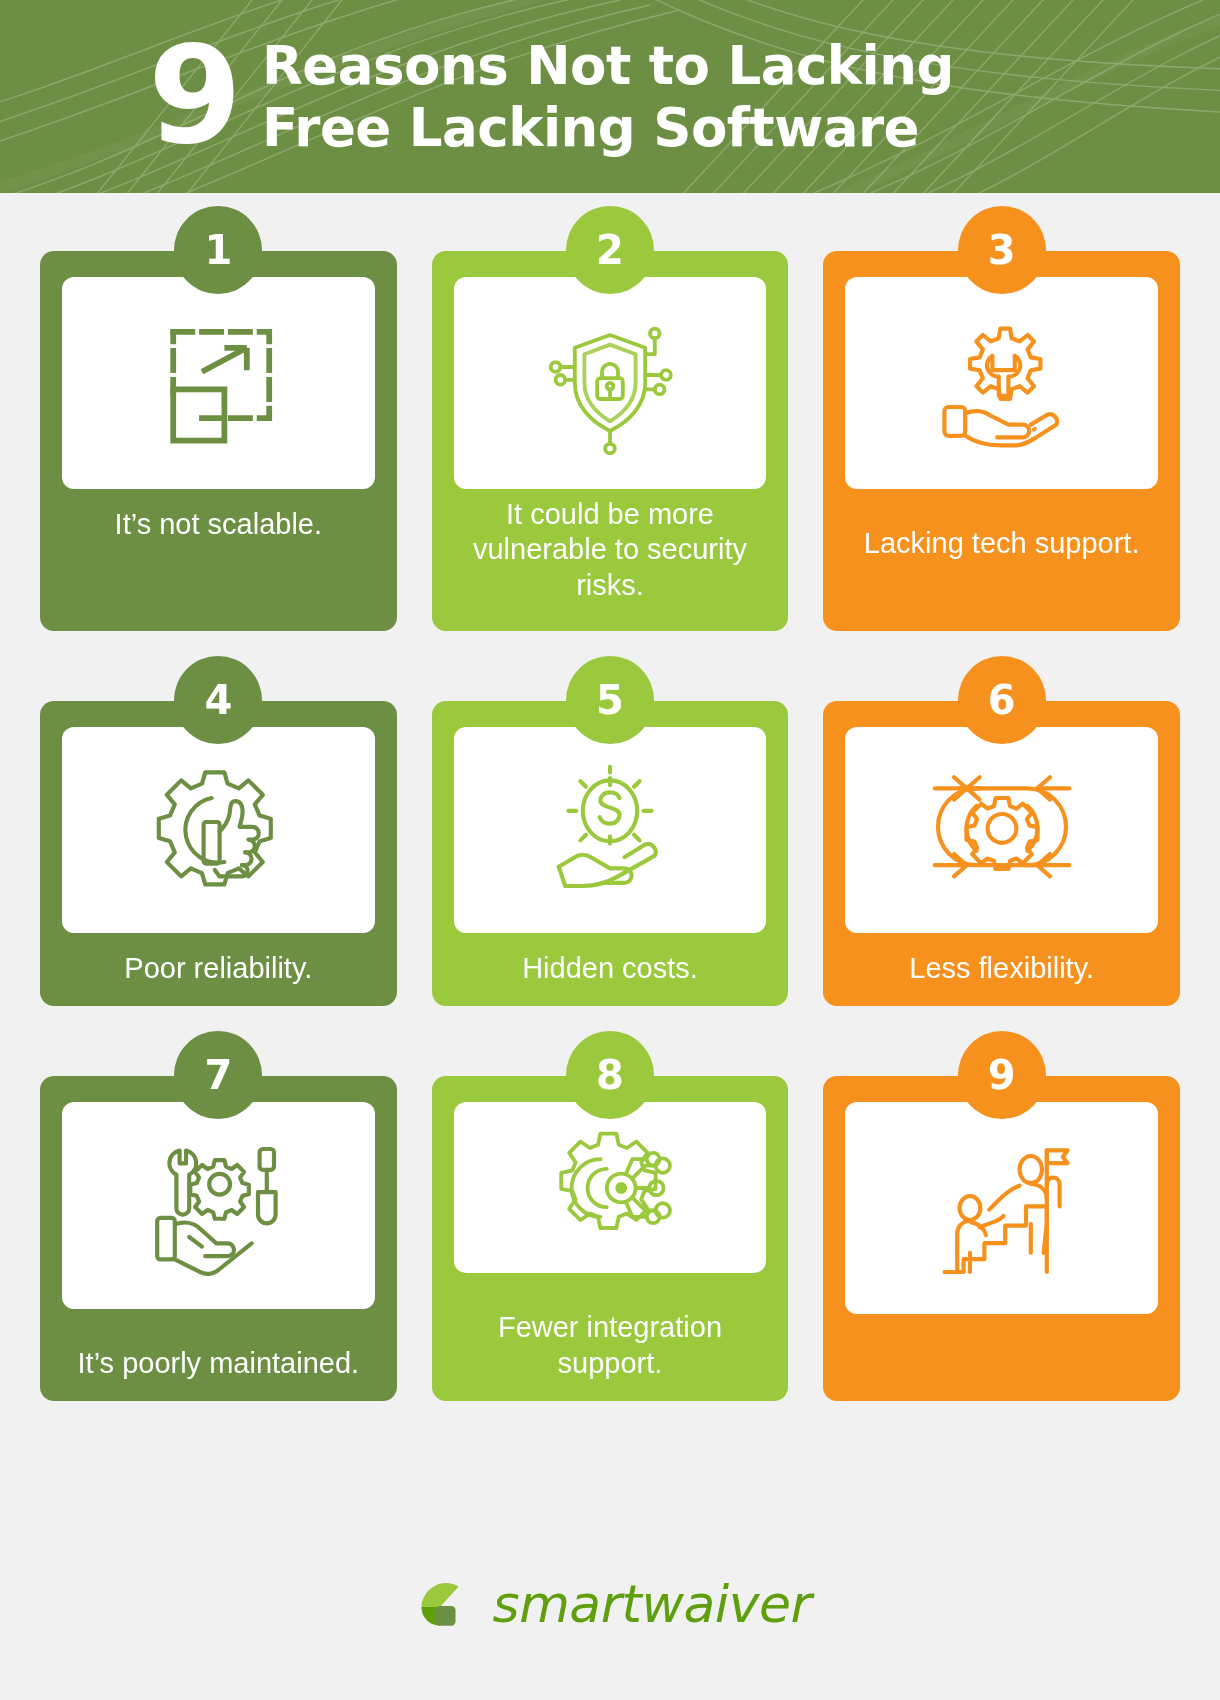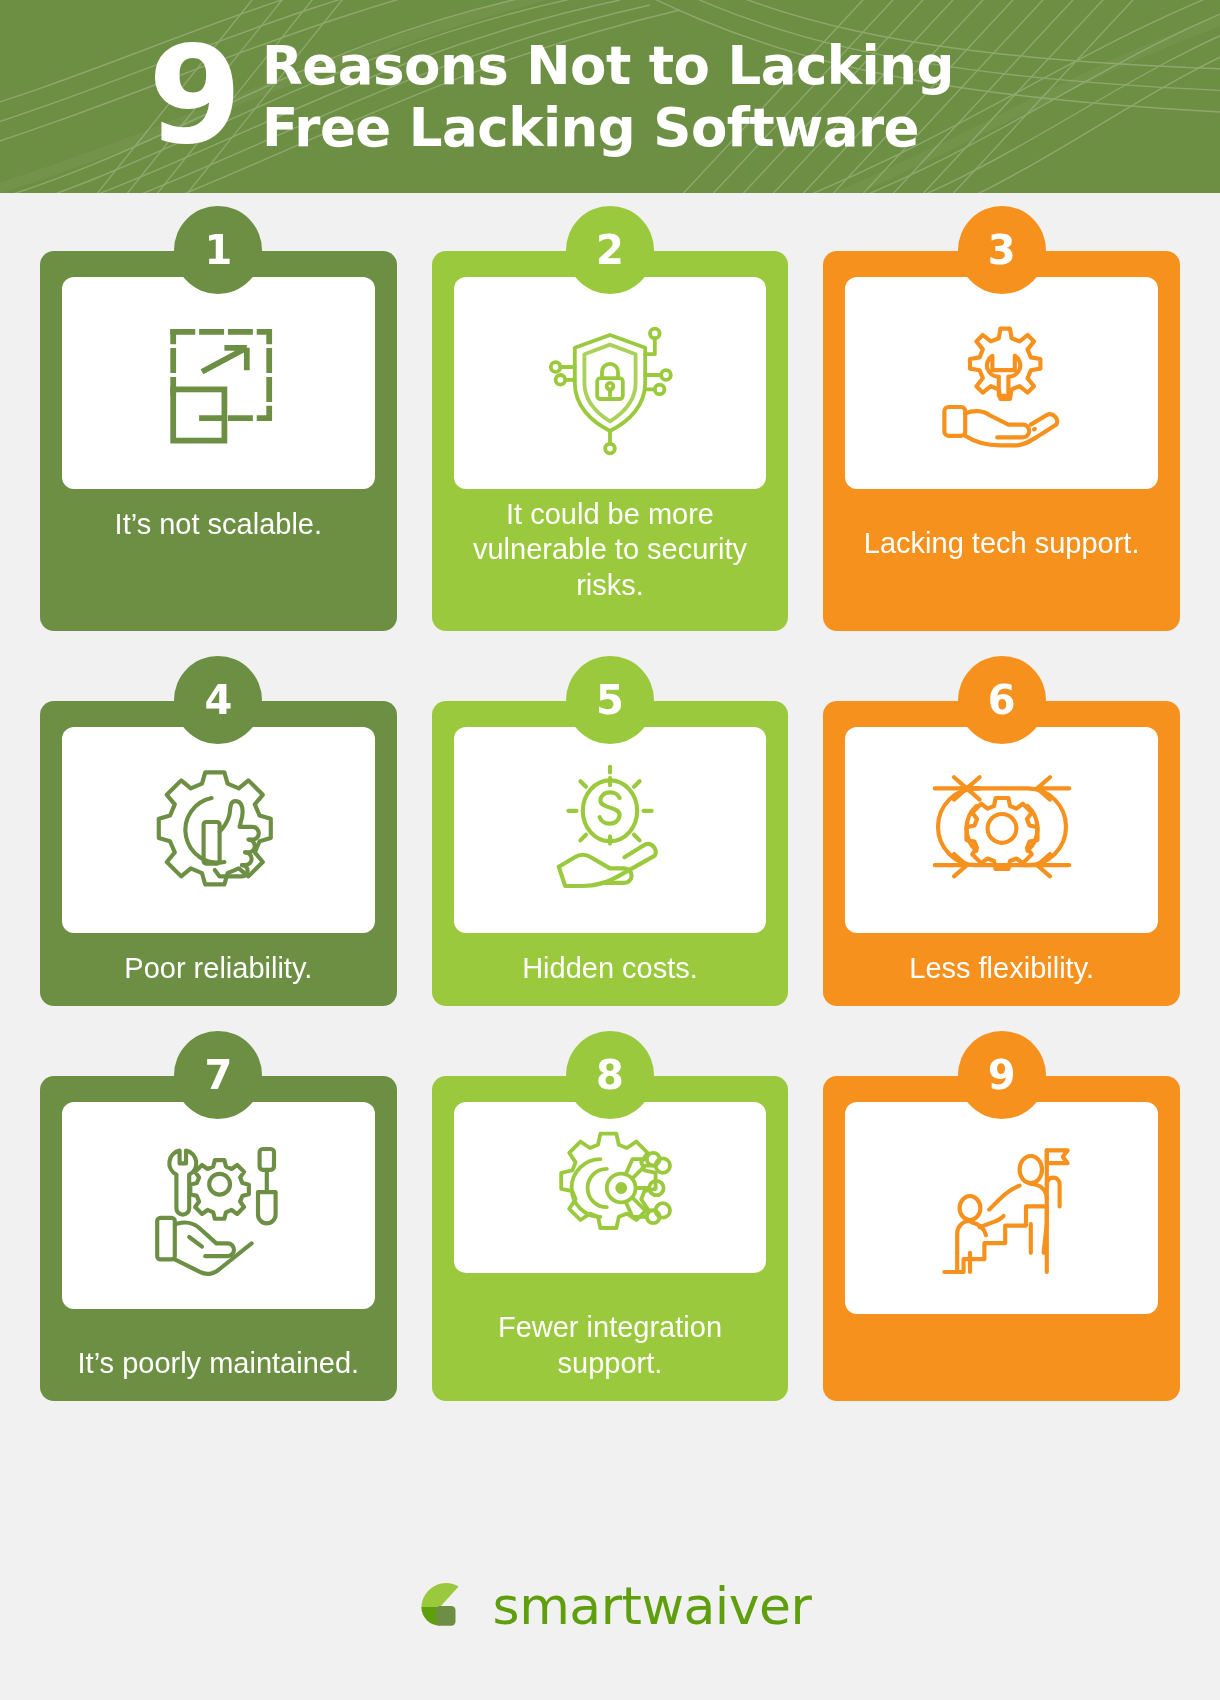--- a/index.html
+++ b/index.html
@@ -108,21 +108,21 @@
   .card.two-line .card-label{margin-top:37px;}
   .card.three-line .card-label{margin-top:8px;}
 
   
   .footer{
     position:absolute;
     left:0;bottom:0;
     width:1220px;height:190px;
     display:flex;align-items:center;justify-content:center;
   }
-  .logo{display:flex;align-items:flex-end;gap:22px;}
+  .logo{display:flex;align-items:flex-start;gap:22px;font-style:italic;}
   .logo-text{
     font-size:52px;
     color:#5f9e0c;
     letter-spacing:-0.5px;
     font-family:"DejaVu Sans",sans-serif;
   }
 </style>
 </head>
 <body>
 

